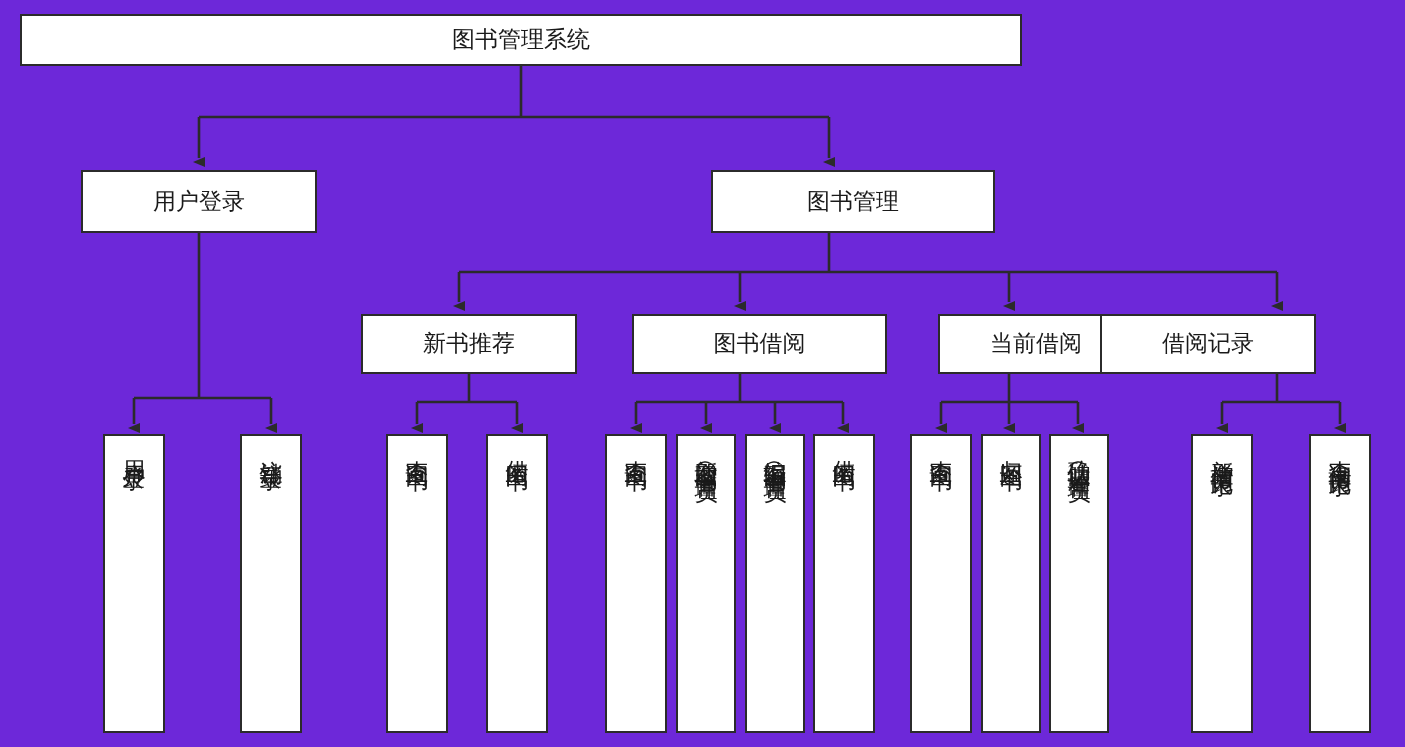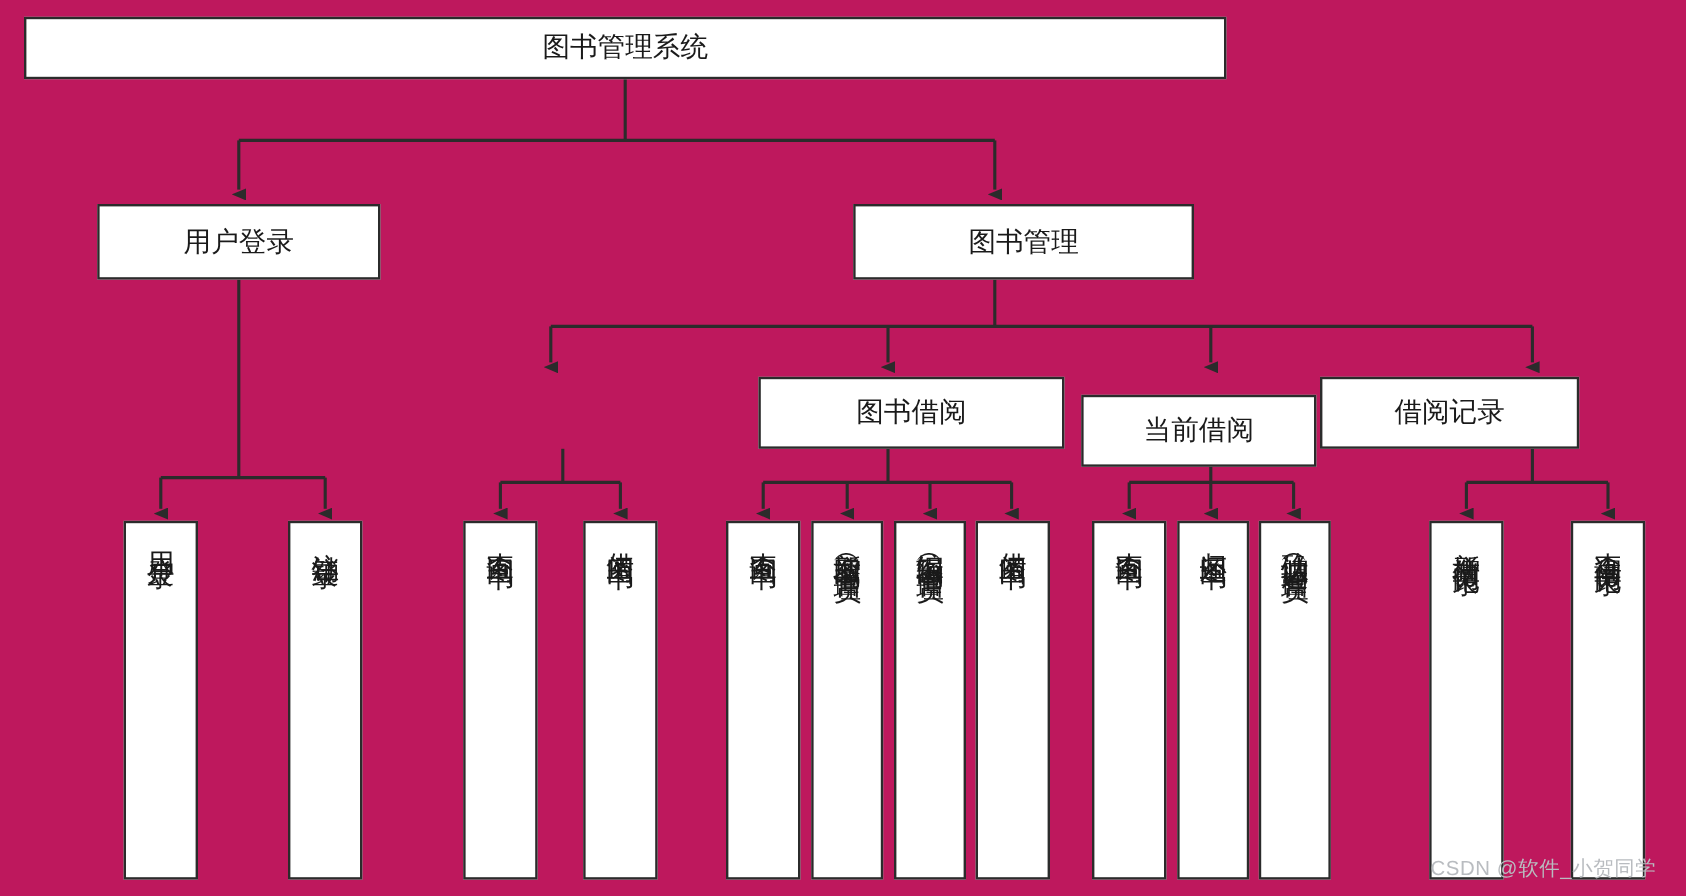--- a/index.html
+++ b/index.html
@@ -7,21 +7,21 @@
     padding: 0;
     background: #ffffff;
   }
   body {
     font-family: "Liberation Sans", "DejaVu Sans", sans-serif;
   }
   #canvas {
     position: relative;
     width: 1405px;
     height: 747px;
-    background: #be185d;
+    background: #6d28d9;
     overflow: hidden;
   }
   svg.edges {
     position: absolute;
     left: 0;
     top: 0;
     width: 1405px;
     height: 747px;
     pointer-events: none;
   }
@@ -128,24 +128,27 @@
     <span class="label">图书管理系统</span>
   </div>
 
   <div class="node horiz" style="left:81px; top:170px; width:236px; height:63px;">
     <span class="label">用户登录</span>
   </div>
   <div class="node horiz" style="left:711px; top:170px; width:284px; height:63px;">
     <span class="label">图书管理</span>
   </div>
 
+  <div class="node horiz" style="left:361px; top:314px; width:216px; height:60px;">
+    <span class="label">新书推荐</span>
+  </div>
   <div class="node horiz" style="left:632px; top:314px; width:255px; height:60px;">
     <span class="label">图书借阅</span>
   </div>
-  <div class="node horiz" style="left:901px; top:314px; width:196px; height:60px;margin-top:15px;">
+  <div class="node horiz" style="left:938px; top:314px; width:196px; height:60px;">
     <span class="label">当前借阅</span>
   </div>
   <div class="node horiz" style="left:1100px; top:314px; width:216px; height:60px;">
     <span class="label">借阅记录</span>
   </div>
 
   <div class="node vert" style="left:103px; top:434px; width:62px; height:299px;">
     <span class="label">用户登录</span>
   </div>
   <div class="node vert" style="left:240px; top:434px; width:62px; height:299px;">
@@ -182,15 +185,14 @@
     <span class="label">确认归还（管理员）</span>
   </div>
 
   <div class="node vert" style="left:1191px; top:434px; width:62px; height:299px;">
     <span class="label">新增借阅记录</span>
   </div>
   <div class="node vert" style="left:1309px; top:434px; width:62px; height:299px;">
     <span class="label">查询借阅记录</span>
   </div>
 
-  <div class="watermark">CSDN @软件_小贺同学</div>
 
 </div>
 
 </body></html>

